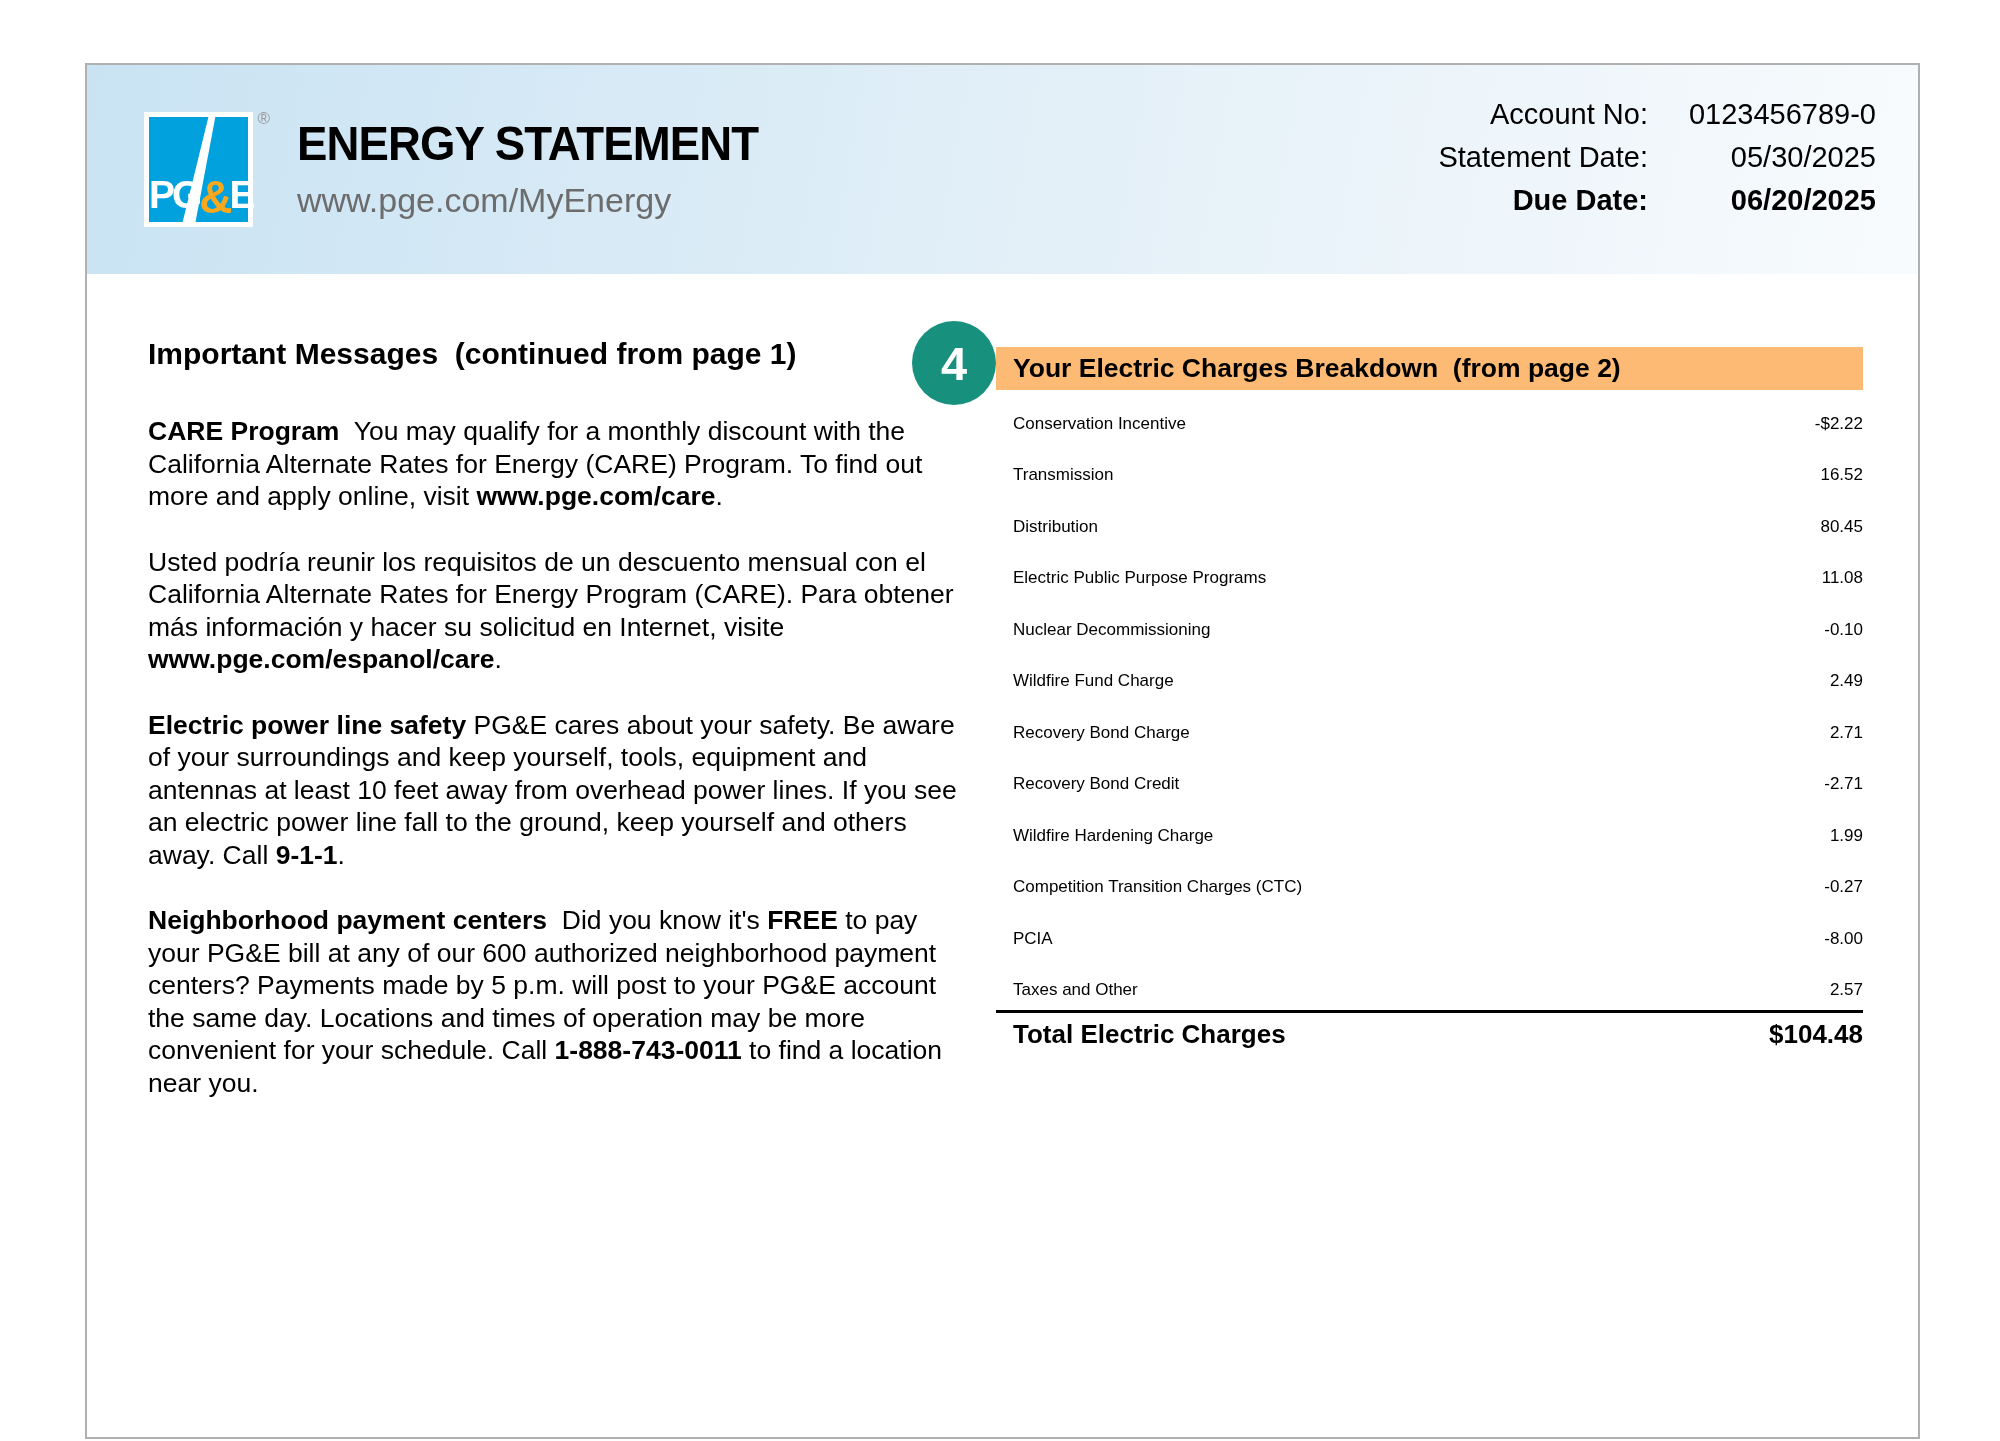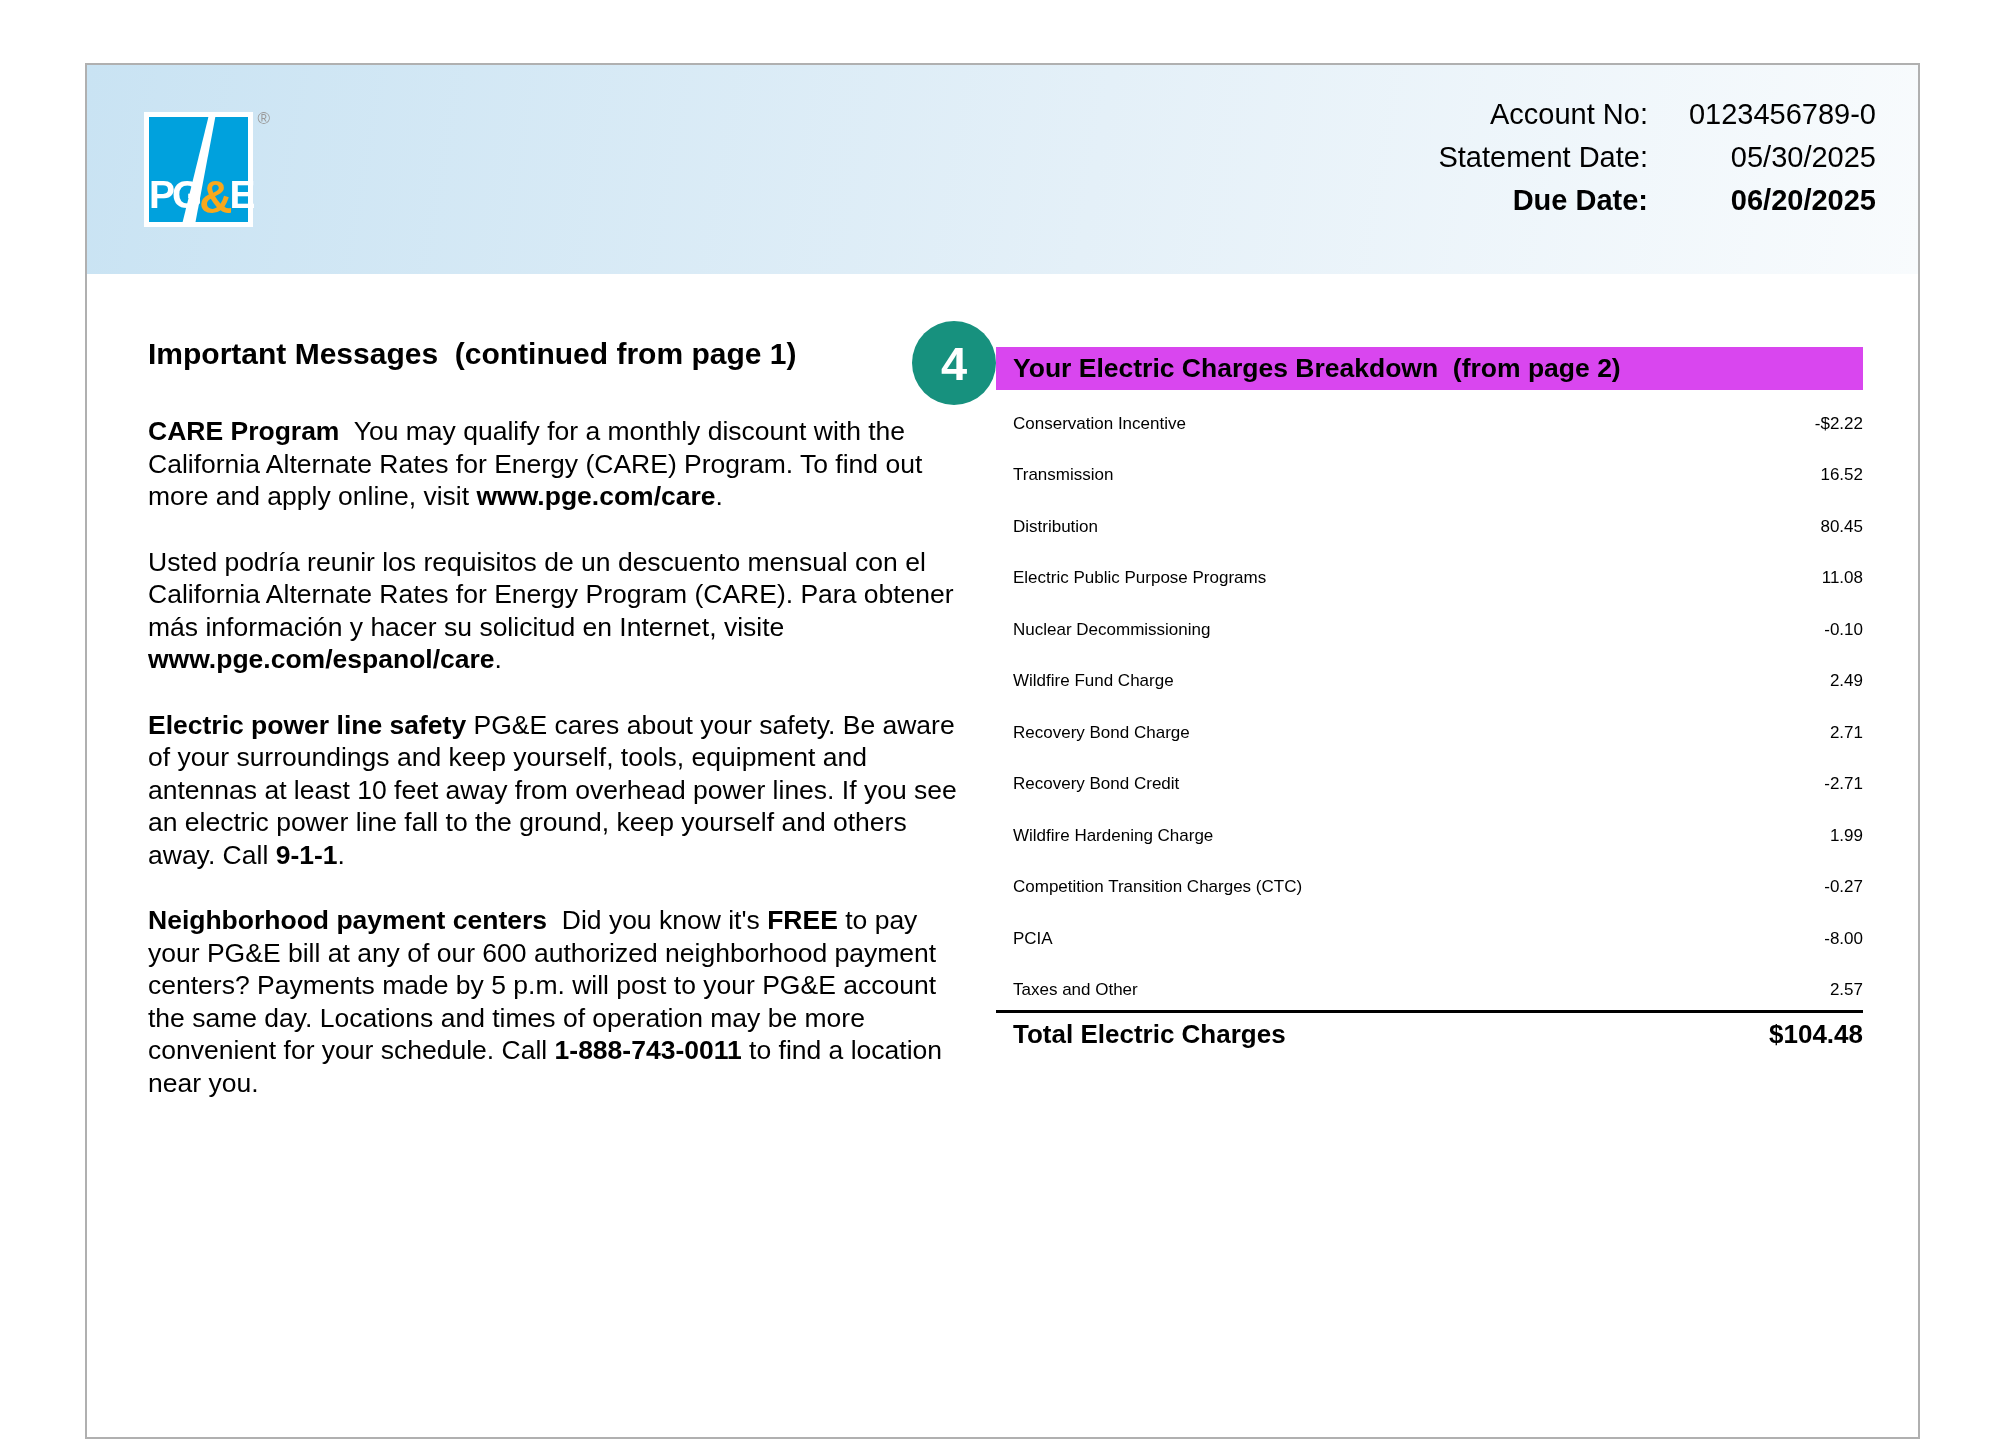--- a/index.html
+++ b/index.html
@@ -50,21 +50,21 @@
   
   .step-badge {
     position:absolute; left:825px; top:256px; width:84px; height:84px;
     background:#17917e; border-radius:50%;
     display:flex; align-items:center; justify-content:center;
     color:#fff; font-size:47px; font-weight:bold; z-index:2;
   }
   
   .charges { position:absolute; left:909px; top:282px; width:867px; }
   .charges-header {
-    background:#d946ef; height:43px; line-height:43px; padding-left:17px;
+    background:#fdba74; height:43px; line-height:43px; padding-left:17px;
     font-size:26.5px; font-weight:bold; white-space:pre;
   }
   .crow {
     display:flex; justify-content:space-between; align-items:center;
     height:35.5px; padding-left:17px; font-size:17px;margin-top:16px;
   }
   .crow .cval { text-align:center; }
   .charges-divider { border-top:3px solid #000; margin-top:2px; }
   .total-row {
     display:flex; justify-content:space-between; align-items:center;
@@ -77,20 +77,24 @@
 <div class="canvas">
   <div class="page">
 
     <div class="header-band">
       <div class="logo">
         <svg viewBox="0 0 100 100" preserveAspectRatio="none">
           <polygon points="60,0 67,0 47,100 34,100" fill="#ffffff"></polygon>
         </svg>
         <div class="logo-wordmark"><span>PG</span><span class="logo-amp">&amp;</span><span>E</span></div>
         <span class="reg-mark">®</span>
+      </div>
+      <div class="title-block">
+        <div class="page-title">ENERGY STATEMENT</div>
+        <div class="header-url">www.pge.com/MyEnergy</div>
       </div>
       <div class="account-info">
         <span class="acct-label">Account No:</span>
         <span class="acct-value">0123456789-0</span>
         <span class="acct-label">Statement Date:</span>
         <span class="acct-value">05/30/2025</span>
         <span class="acct-label acct-bold">Due Date:</span>
         <span class="acct-value acct-bold">06/20/2025</span>
       </div>
     </div>

